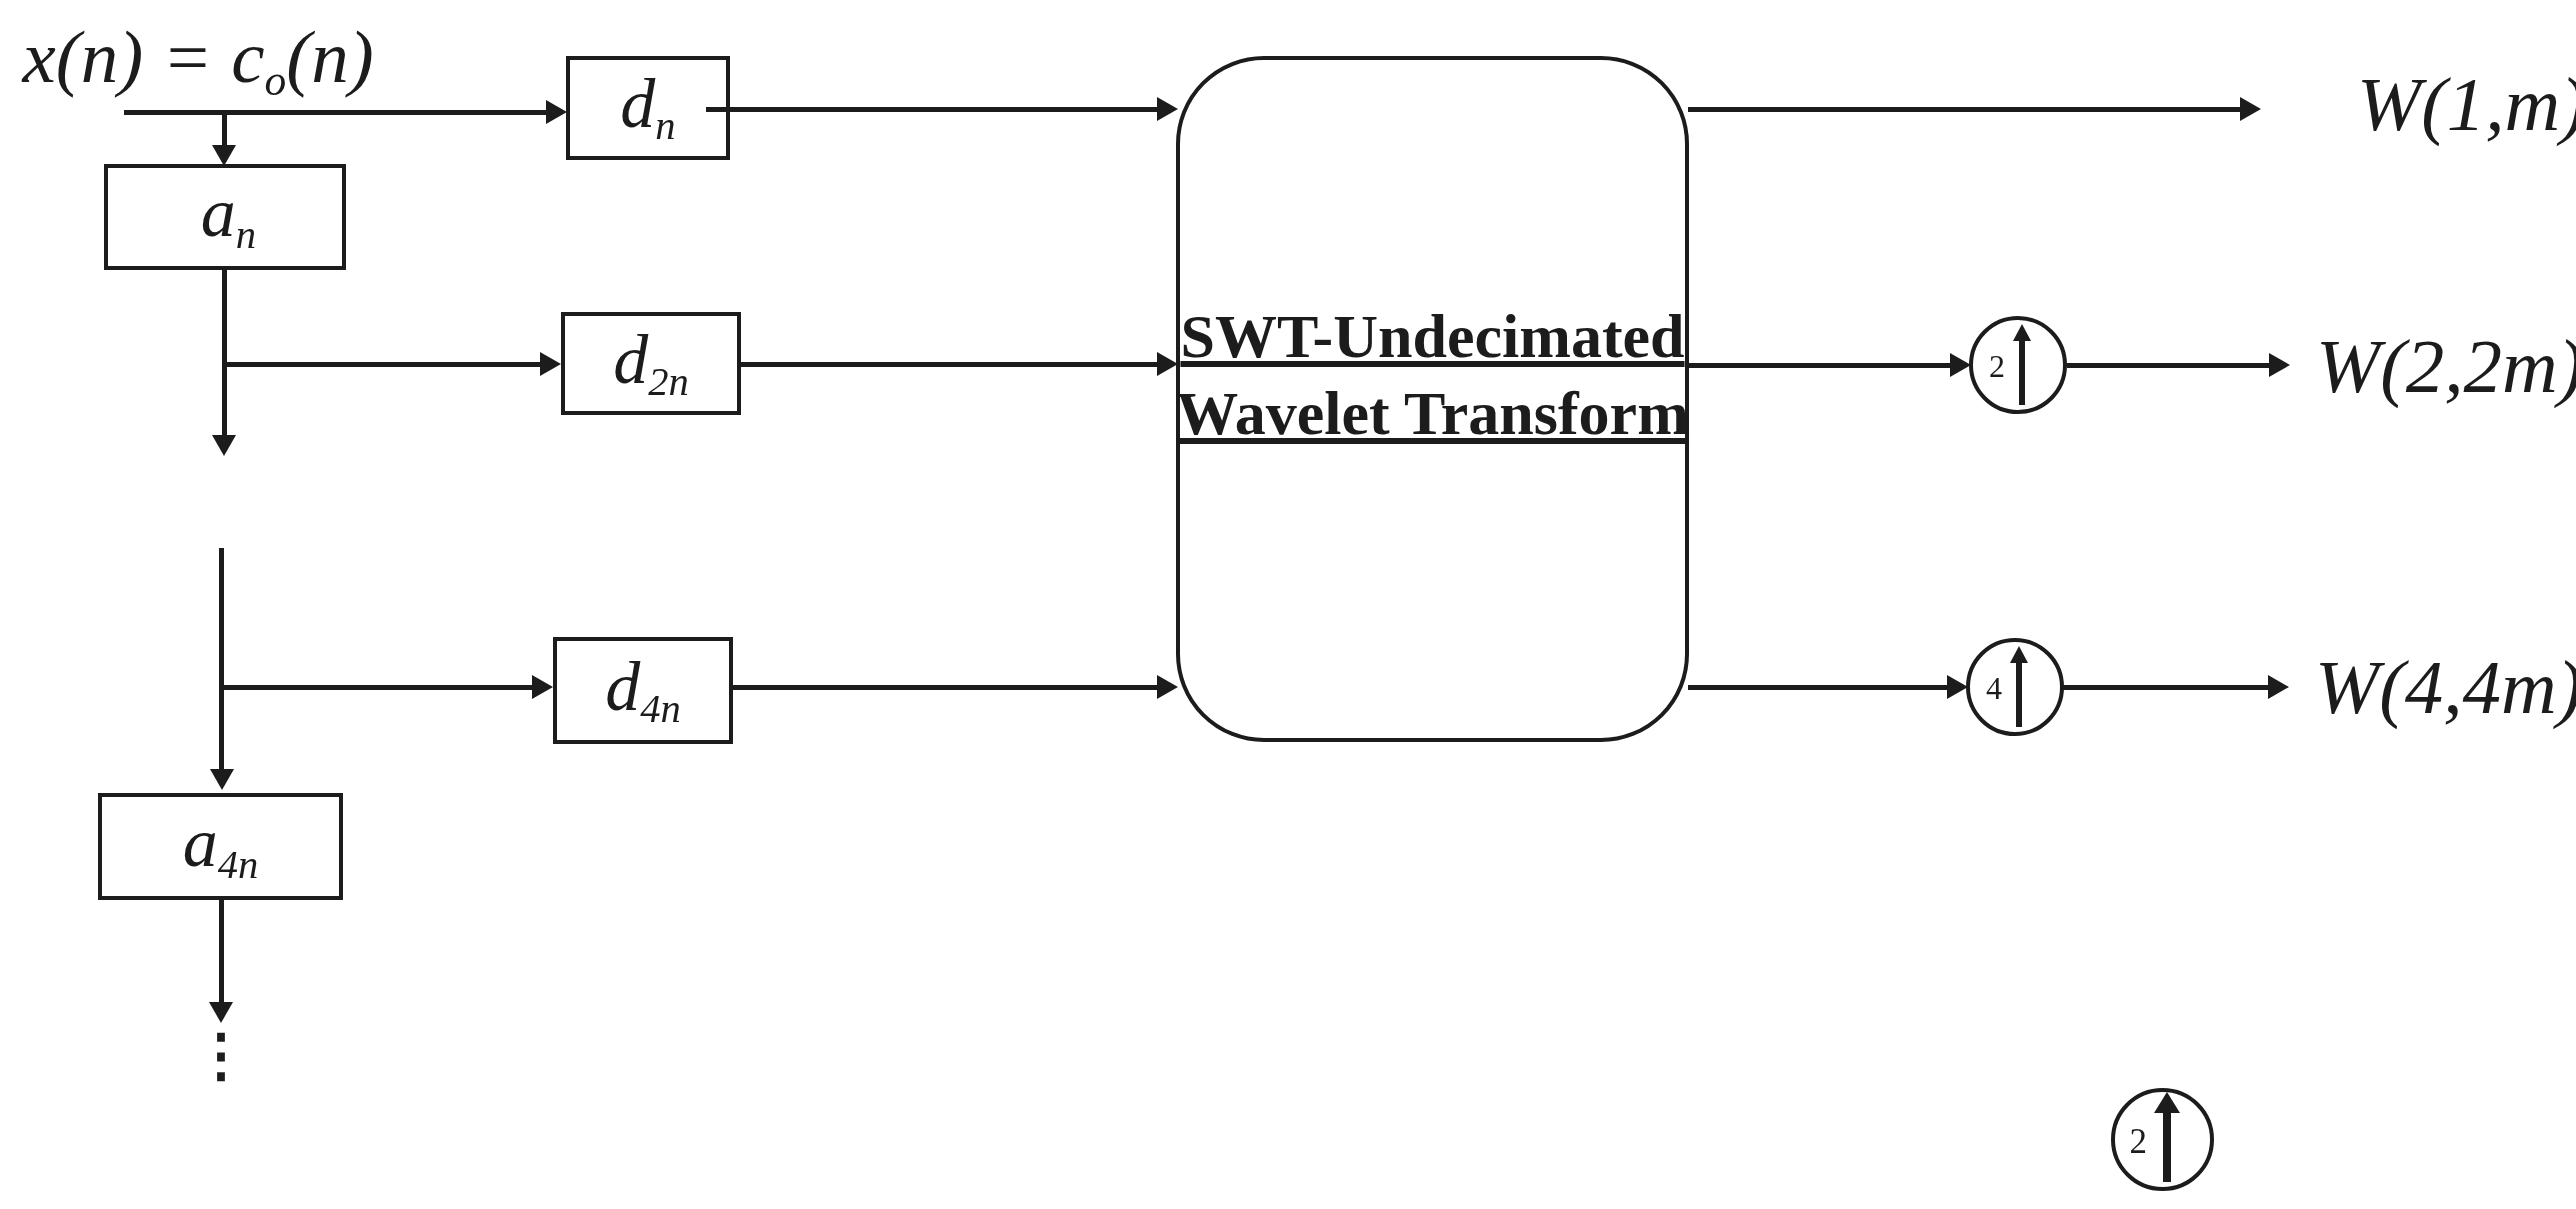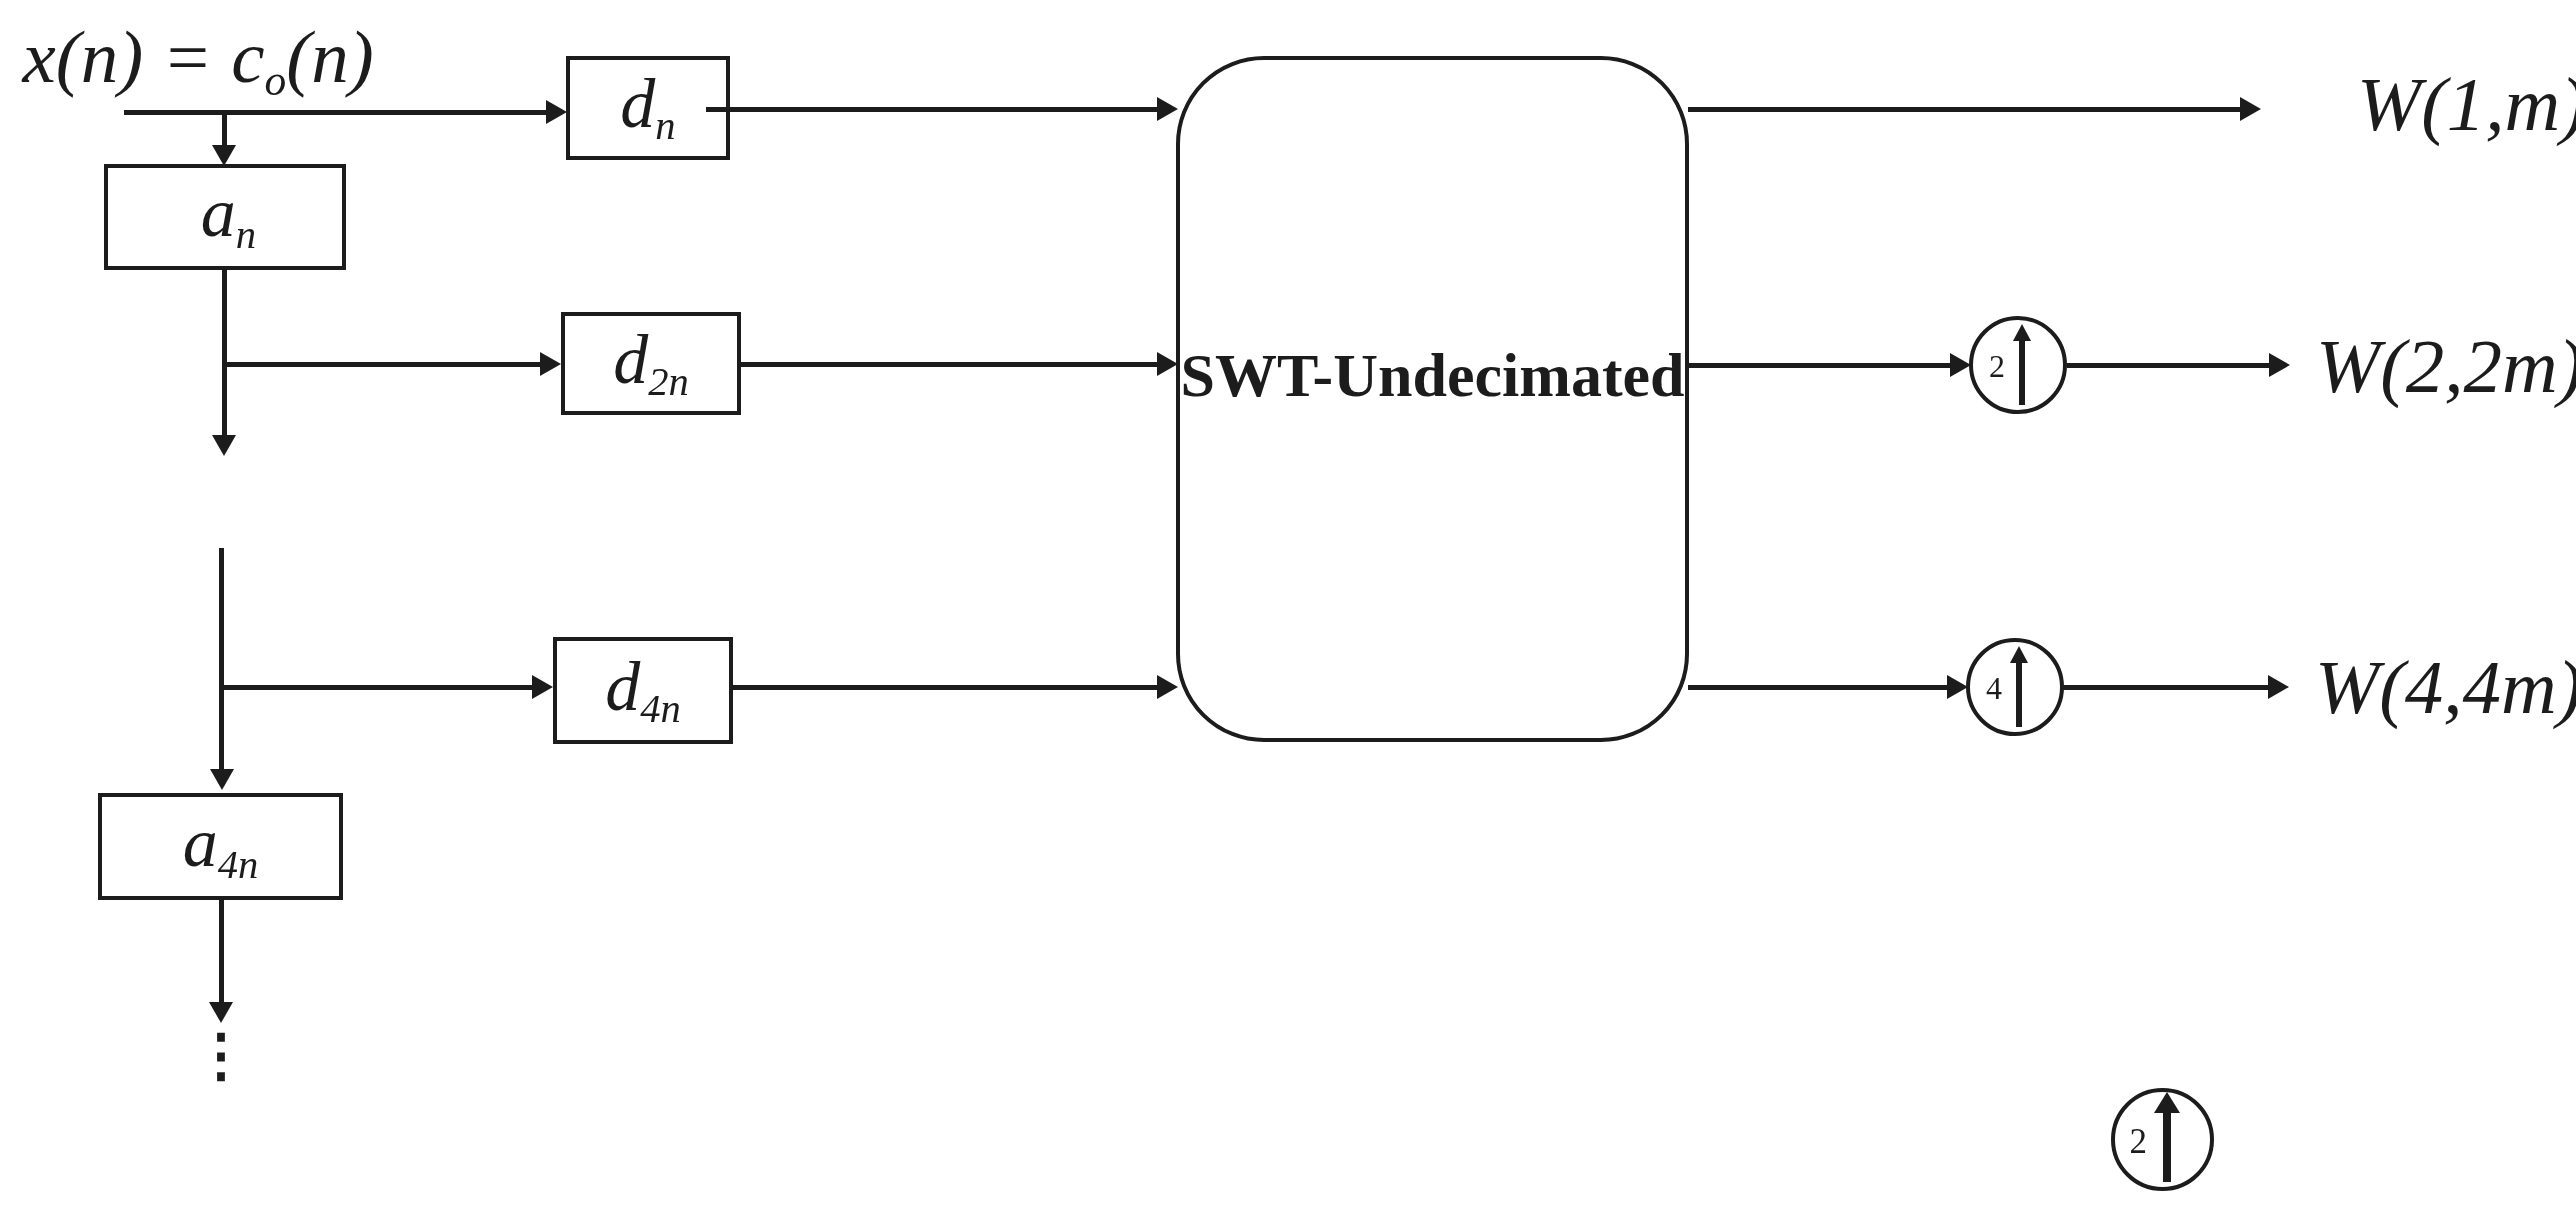--- a/index.html
+++ b/index.html
@@ -23,21 +23,21 @@
     border-bottom: 17px solid var(--ink); }
   .node {
     position: absolute; border: 4px solid var(--ink); background: var(--paper);
     display: flex; align-items: center; justify-content: center;
     font-style: italic; font-size: 70px; line-height: 1;
   }
   .sub { font-size: 0.58em; font-style: italic; vertical-align: -0.30em; }
   .bigbox {
     position: absolute; border: 4.8px solid var(--ink); background: var(--paper);
     border-radius: 88px;
-    display: flex; flex-direction: column; align-items: center; justify-content: center;
+    display: flex; flex-direction: column; align-items: center; justify-content: center; text-decoration: underline;
   }
   .bigbox-text { text-align: center; font-weight: bold; font-size: 62px;
     line-height: 77px; white-space: nowrap; margin-top: -48px; }
   .circle {
     position: absolute; border: 4.8px solid var(--ink); border-radius: 50%;
     background: var(--paper);
   }
   .factor { position: absolute; font-size: 32px; line-height: 1; }
   .shaft { position: absolute; background: var(--ink); }
   .wlabel {
@@ -103,20 +103,21 @@
 
   <div class="node" style="left:553px; top:637px; width:180px; height:107px;">
       <span><span>d</span><sub class="sub">4n</sub></span>
     </div>
   <div class="hline" style="left:733px; top:685px; width:427px;"></div>
   <div class="arrow-r" style="left:1157px; top:675px;"></div>
 
   <div class="bigbox" style="left:1176px; top:56px; width:513px; height:686px;">
     <div class="bigbox-text">
       <div>SWT-Undecimated</div>
+      <div>Wavelet Transform</div>
     </div>
   </div>
 
   <div class="hline" style="left:1688px; top:107px; width:553px;"></div>
   <div class="arrow-r" style="left:2240px; top:97px;"></div>
   <div class="wlabel" style="left:2309px; top:56px;margin-left:48px;">W(1,m)</div>
 
   <div class="hline" style="left:1688px; top:363px; width:263px;"></div>
   <div class="arrow-r" style="left:1950px; top:353px;"></div>
   <div class="circle" style="left:1969px; top:316px; width:98px; height:98px;">

